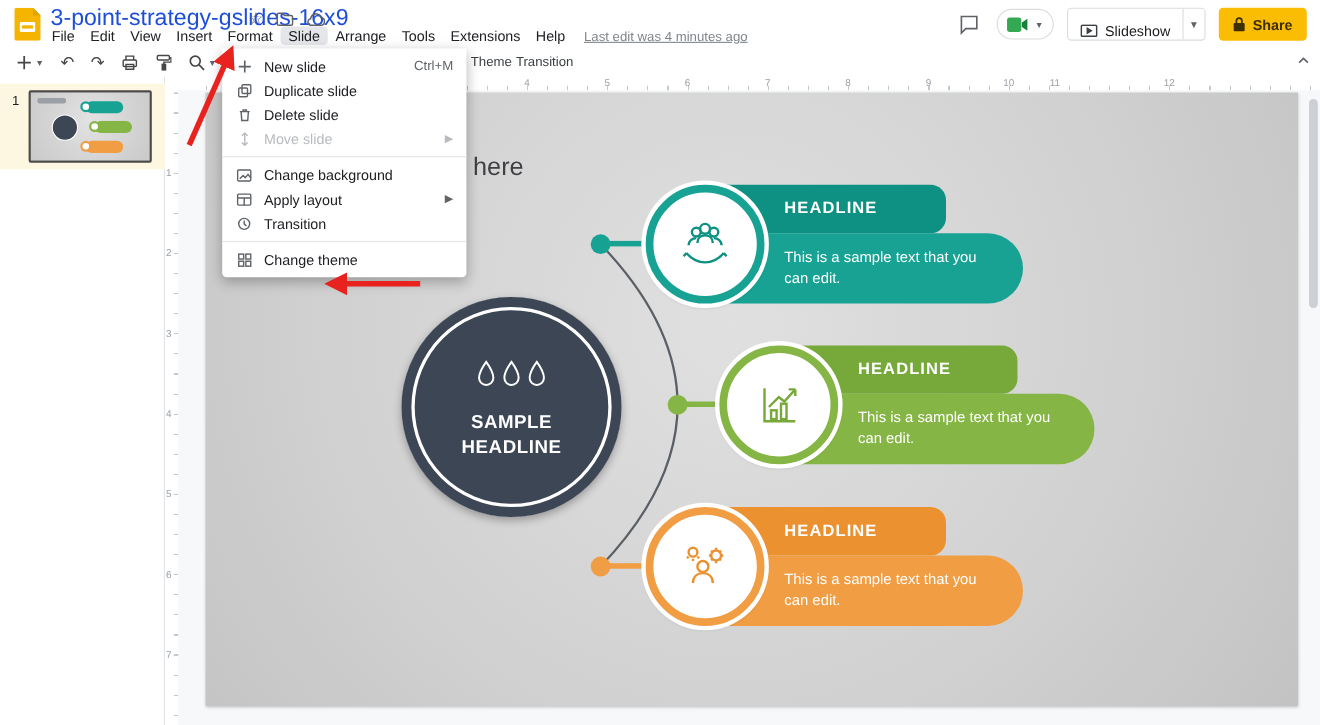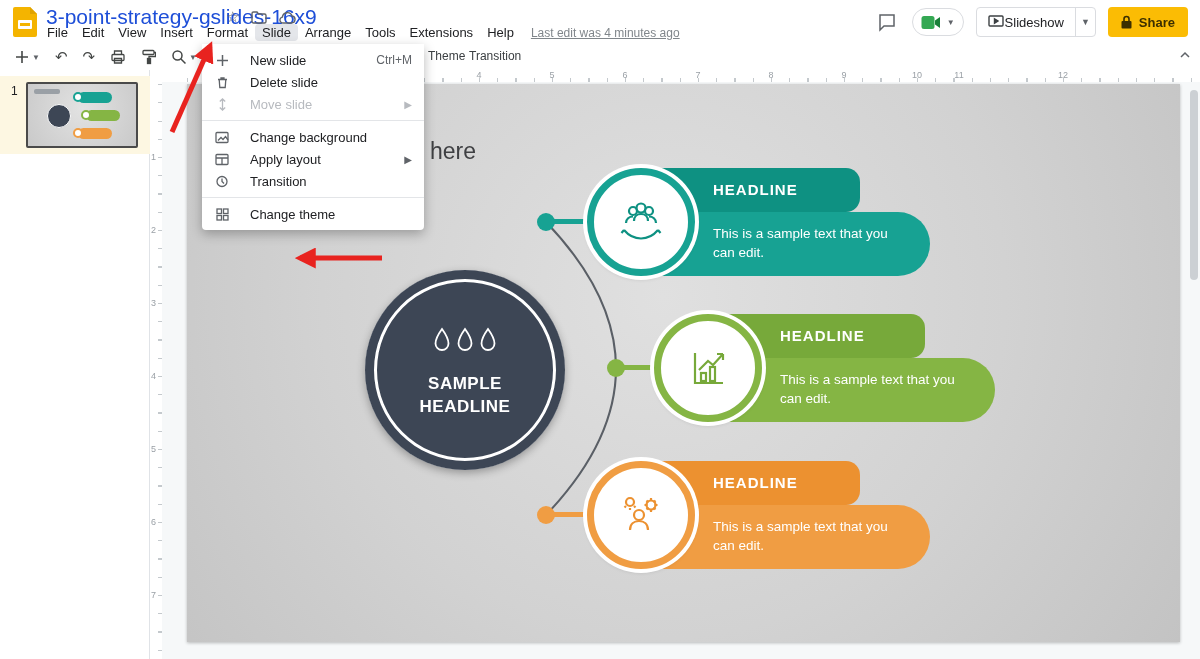--- a/index.html
+++ b/index.html
@@ -13,21 +13,21 @@
   .doc-title{position:absolute;left:46px;top:5px;font-size:21px;color:#1d4ed8;white-space:nowrap}
   .title-icons{position:absolute;left:226px;top:8px;display:flex;gap:12px;align-items:center;color:#5f6368}
   .menubar{position:absolute;left:40px;top:23px;height:19px;display:flex;align-items:center;font-size:13px;color:#202124}
   .mi{padding:1px 7px;border-radius:4px;cursor:default}
   .mi.active{background:#e4e6ea}
   .last-edit{margin-left:10px;font-size:12px;color:#80868b;text-decoration:underline}
   .right-cluster{position:absolute;right:12px;top:7px;display:flex;gap:12px;align-items:center}
   .iconbtn{width:26px;height:26px;display:flex;align-items:center;justify-content:center;color:#5f6368}
   .meet-btn{display:flex;align-items:center;gap:4px;border:1px solid #dadce0;border-radius:16px;height:28px;padding:0 8px;background:#fff}
   .slideshow-wrap{display:flex;border:1px solid #dadce0;border-radius:4px;height:30px;background:#fff;overflow:hidden}
-  .slideshow-main{display:flex;align-items:center;gap:1px;padding:0 11px;font-size:13px;color:#202124}
+  .slideshow-main{display:flex;align-items:flex-end;gap:7px;padding:0 11px;font-size:13px;color:#202124}
   .slideshow-caret{width:20px;display:flex;align-items:center;justify-content:center;border-left:1px solid #dadce0;color:#5f6368;font-size:9px}
   .share-btn{display:flex;align-items:center;gap:7px;background:#fbbc04;border-radius:4px;height:30px;padding:0 13px;font-size:13px;color:#3c2f00;font-weight:bold}
 
   
   #toolbar{position:absolute;left:0;top:44px;width:1200px;height:26px;background:#fff;z-index:15}
   .tgroup{position:absolute;top:0;height:26px;display:flex;align-items:center;gap:15px;left:14px}
   .ticon{display:flex;align-items:center;color:#444746}
   .tcaret{font-size:8px;color:#5f6368;margin-left:2px}
   .select-active{background:#e8f0fe;border-radius:3px;padding:2px;border:1px solid #c6dafc}
   .tool-text{position:absolute;top:5px;font-size:12px;color:#3c4043}
@@ -64,21 +64,21 @@
   .icon-circle{position:absolute;width:108px;height:108px;border-radius:50%;background:#fff;border:7px solid var(--c);box-shadow:0 0 0 4px #fff,0 2px 5px rgba(0,0,0,.25);display:flex;align-items:center;justify-content:center}
   .stem{position:absolute;height:5px;background:var(--c)}
   .dot{position:absolute;width:18px;height:18px;border-radius:50%;background:var(--c)}
 
   #center-circle{position:absolute;left:178px;top:186px;width:200px;height:200px;border-radius:50%;background:#3d4655;box-shadow:inset 0 0 0 9px #3d4655,inset 0 0 0 12px #fff,0 3px 8px rgba(0,0,0,.3)}
   .center-label{position:absolute;left:178px;top:288px;width:200px;text-align:center;color:#fff;font-weight:bold;font-size:17px;line-height:23px;letter-spacing:.5px}
   .center-icon{position:absolute;left:245px;top:242px}
 
   
   #slide-menu{position:absolute;left:202px;top:44px;width:222px;background:#fff;box-shadow:0 4px 12px rgba(0,0,0,.28);border-radius:0 0 4px 4px;padding:5px 0;z-index:250}
-  .mrow{height:22px;display:flex;align-items:center;padding:0 12px;font-size:13px;color:#202124;gap:20px}
+  .mrow{height:22px;display:flex;align-items:center;padding:0 12px;font-size:13px;color:#202124;gap:10px}
   .mrow .micon{width:16px;display:flex;justify-content:center;color:#5f6368;flex:none}
   .mrow .lbl{flex:1;white-space:nowrap}
   .mrow .shortcut{color:#5f6368;font-size:12px}
   .mrow .subarrow{color:#5f6368;font-size:10px}
   .mrow.disabled,.mrow.disabled .micon,.mrow.disabled .subarrow{color:#b7babf}
   .mrow.hl{background:#ececec}
   .msep{height:1px;background:#e3e5e8;margin:5px 0}
 
   #annotations{position:absolute;left:0;top:0;width:1200px;height:659px;z-index:300;pointer-events:none}
 </style>
@@ -326,20 +326,29 @@
           <svg width="13" height="13" viewBox="0 0 13 13" stroke="#5f6368" stroke-width="1.5">
             <path d="M6.5 1v11M1 6.5h11"></path>
           </svg>
         </span>
       <span class="lbl">New slide</span>
       <span class="shortcut">Ctrl+M</span>
     </div>
     <div class="mrow">
       <span class="micon">
           <svg width="13" height="13" viewBox="0 0 13 13" fill="none" stroke="#5f6368" stroke-width="1.3">
+            <rect x="4" y="1" width="8" height="8" rx="1"></rect>
+            <rect x="1" y="4" width="8" height="8" rx="1"></rect>
+          </svg>
+        </span>
+      <span class="lbl">Duplicate slide</span>
+    </div>
+    <div class="mrow">
+      <span class="micon">
+          <svg width="13" height="13" viewBox="0 0 13 13" fill="none" stroke="#5f6368" stroke-width="1.3">
             <path d="M2 3.5h9M5 3.5V2h3v1.5M3.2 3.5l.6 8h5.4l.6-8"></path>
           </svg>
         </span>
       <span class="lbl">Delete slide</span>
     </div>
     <div class="mrow disabled">
       <span class="micon">
           <svg width="13" height="13" viewBox="0 0 13 13" fill="none" stroke="#b7babf" stroke-width="1.3">
             <path d="M6.5 1v11M3.8 3.5 6.5 1l2.7 2.5M3.8 9.5 6.5 12l2.7-2.5"></path>
           </svg>

